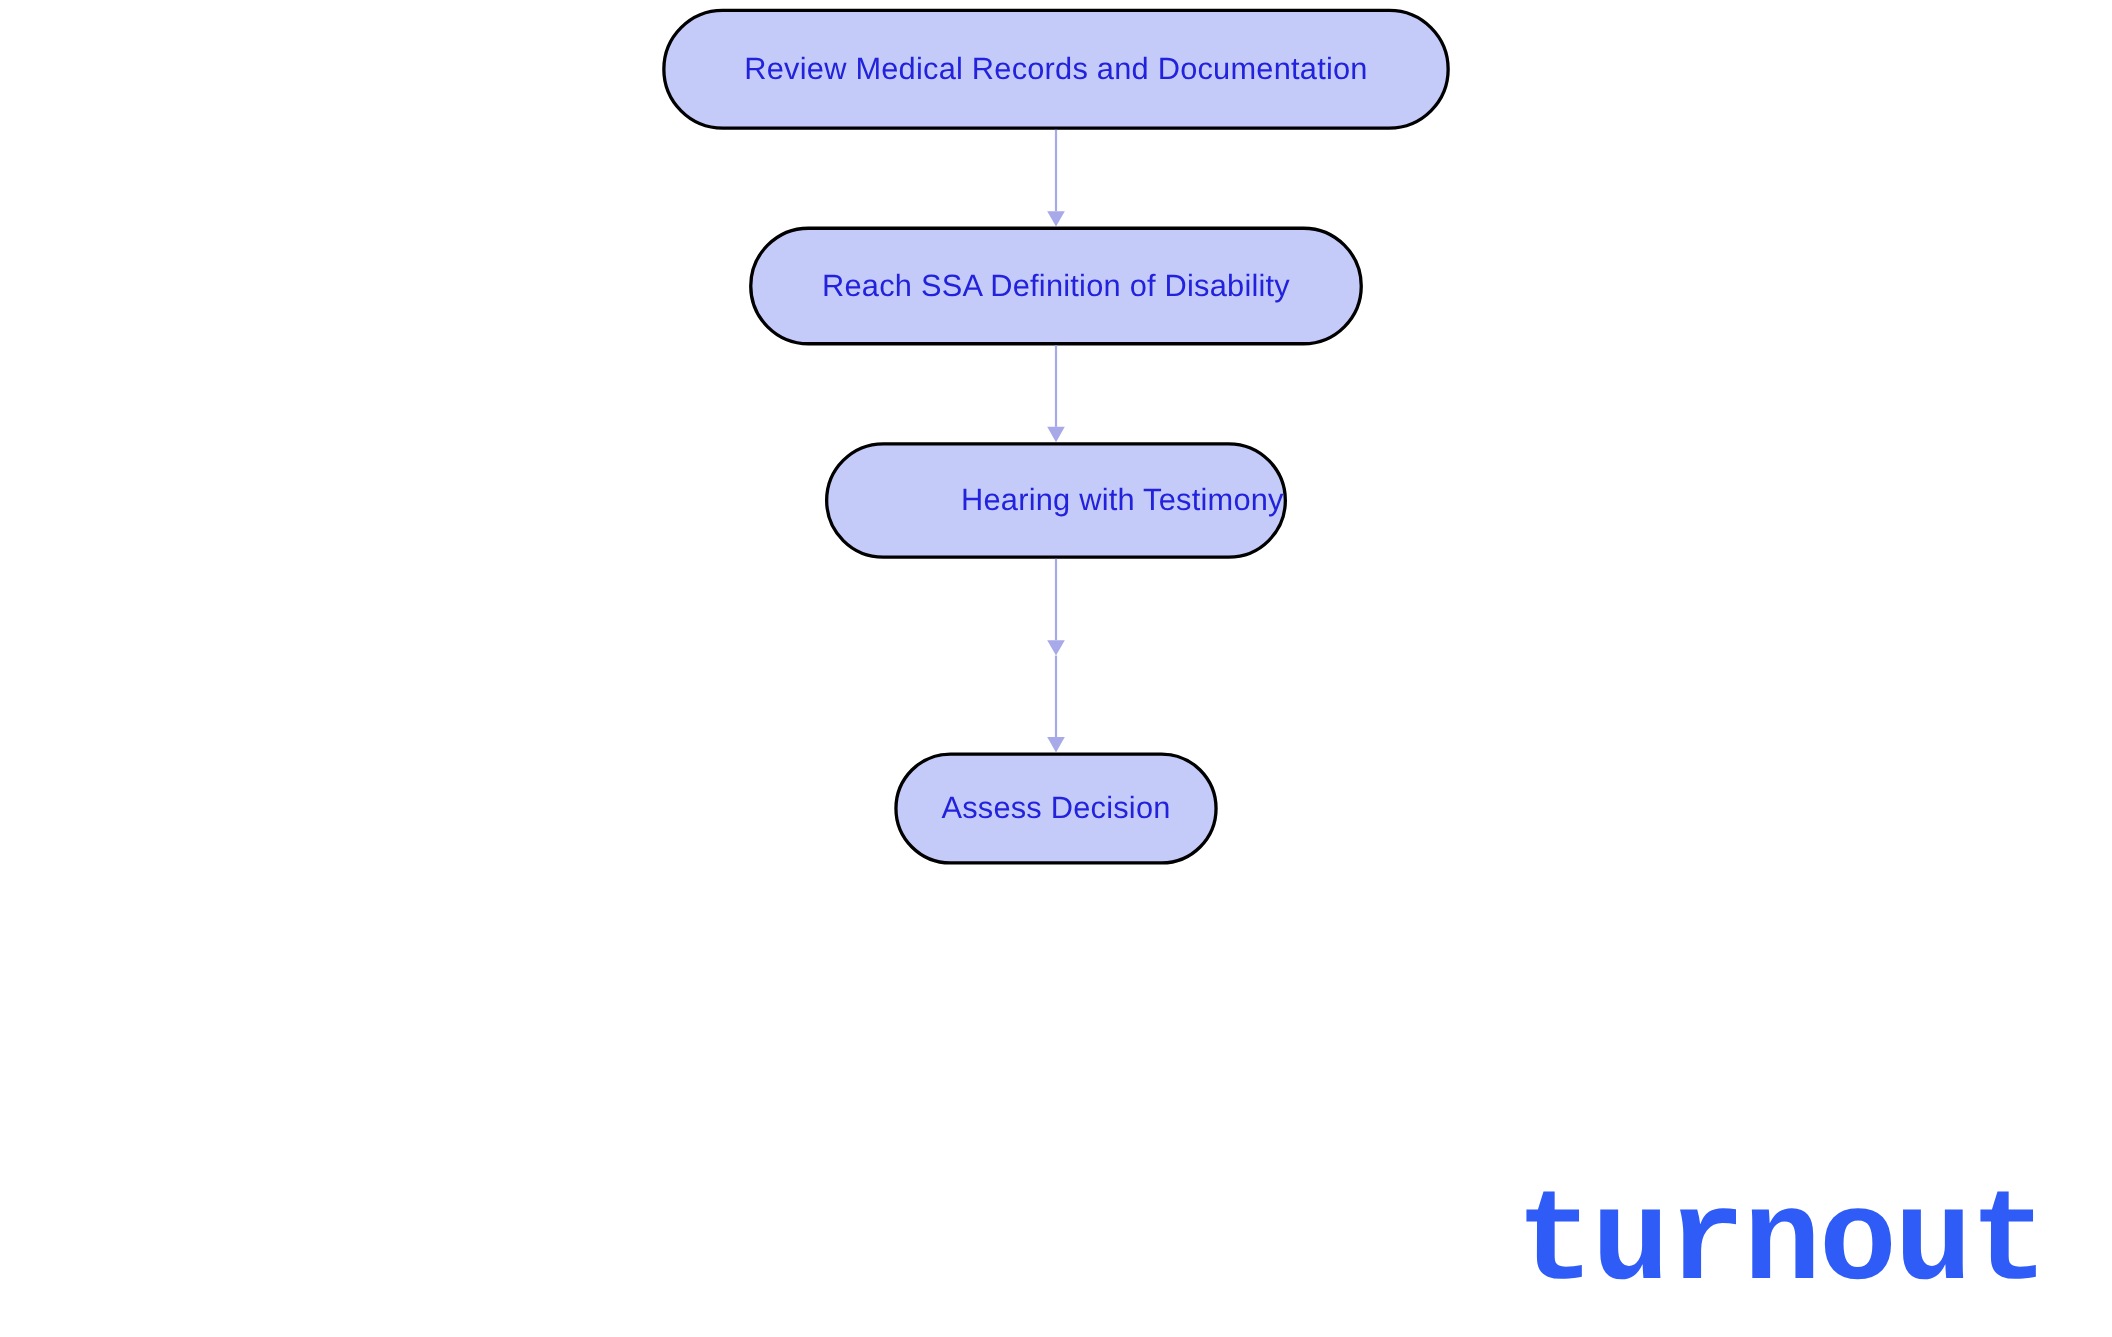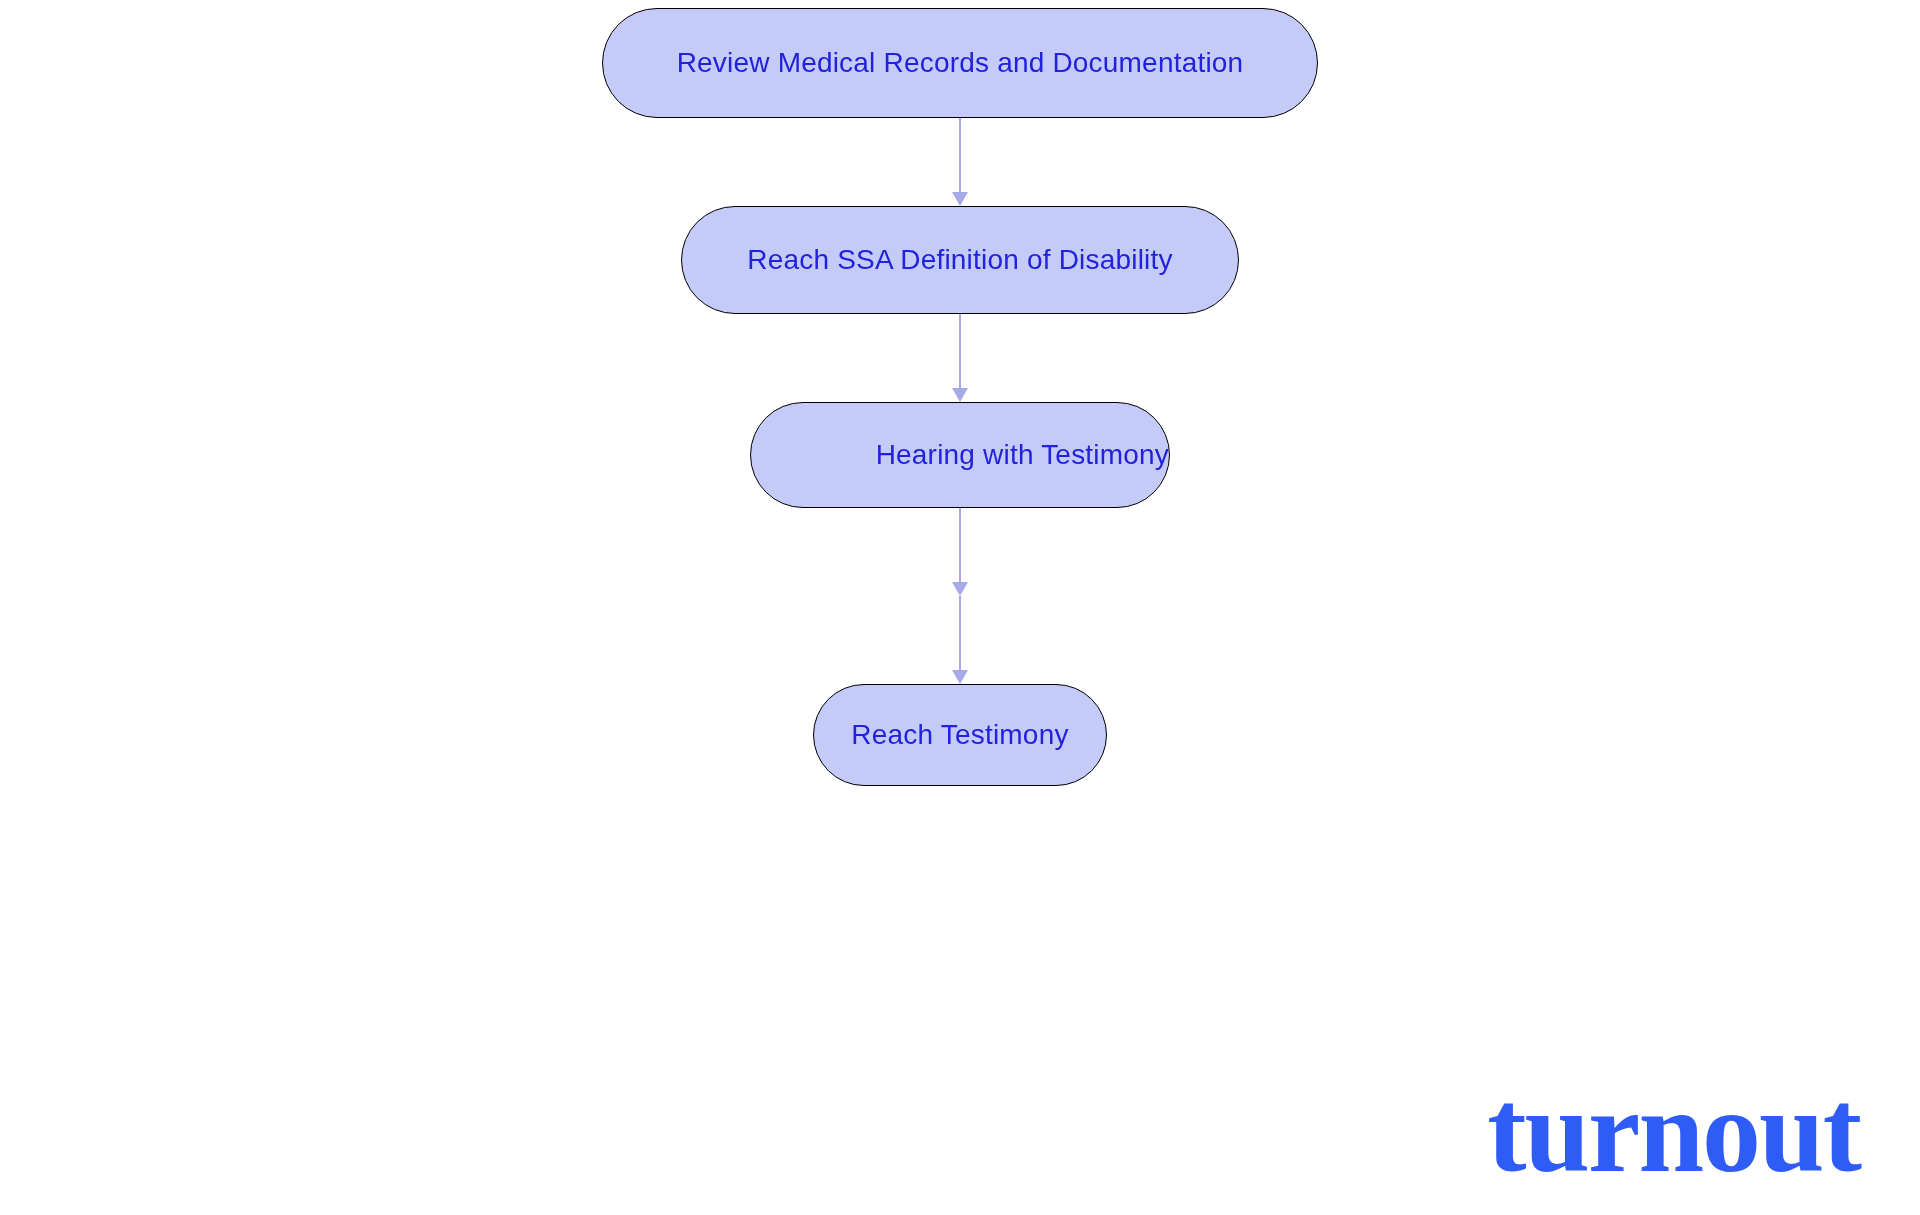--- a/index.html
+++ b/index.html
@@ -28,21 +28,21 @@
     width: 1920px;
     display: flex;
     flex-direction: column;
     align-items: center;
   }
   .node {
     display: flex;
     align-items: center;
     justify-content: center;
     background: #c5cbf8;
-    border: 1px solid #000000;
+    border: 3px solid #000000;
     border-radius: 999px;
     color: #2222dd;
     font-size: 28px;
     letter-spacing: 0.2px;
     box-sizing: border-box;
     white-space: nowrap;
   }
   .node-0 { width: 716px; height: 110px; margin-top: 8px; }
   .node-1 { width: 558px; height: 108px; }
   .node-2 { width: 420px; height: 106px; justify-content: flex-end; }
@@ -78,21 +78,21 @@
 
   #brand {
     position: absolute;
     right: 60px;
     bottom: 24px;
     color: #2f5cf6;
     font-size: 118px;
     font-weight: 700;
     letter-spacing: -2px;
     line-height: 1;
-    font-family: Liberation Serif, serif;
+    font-family: Liberation Mono, monospace;
   }
 </style>
 </head>
 <body>
 
 <div id="flow">
   <div class="flow-col">
 
     <div class="node node-0">
       <span>Review Medical Records and Documentation</span>
@@ -121,19 +121,19 @@
       <div class="arrow"></div>
     </div>
 
 
     <div class="connector">
       <div class="line"></div>
       <div class="arrow"></div>
     </div>
 
     <div class="node node-4">
-      <span>Reach Testimony</span>
+      <span>Assess Decision</span>
     </div>
 
   </div>
 </div>
 
 <div id="brand">turnout</div>
 
 </body></html>

